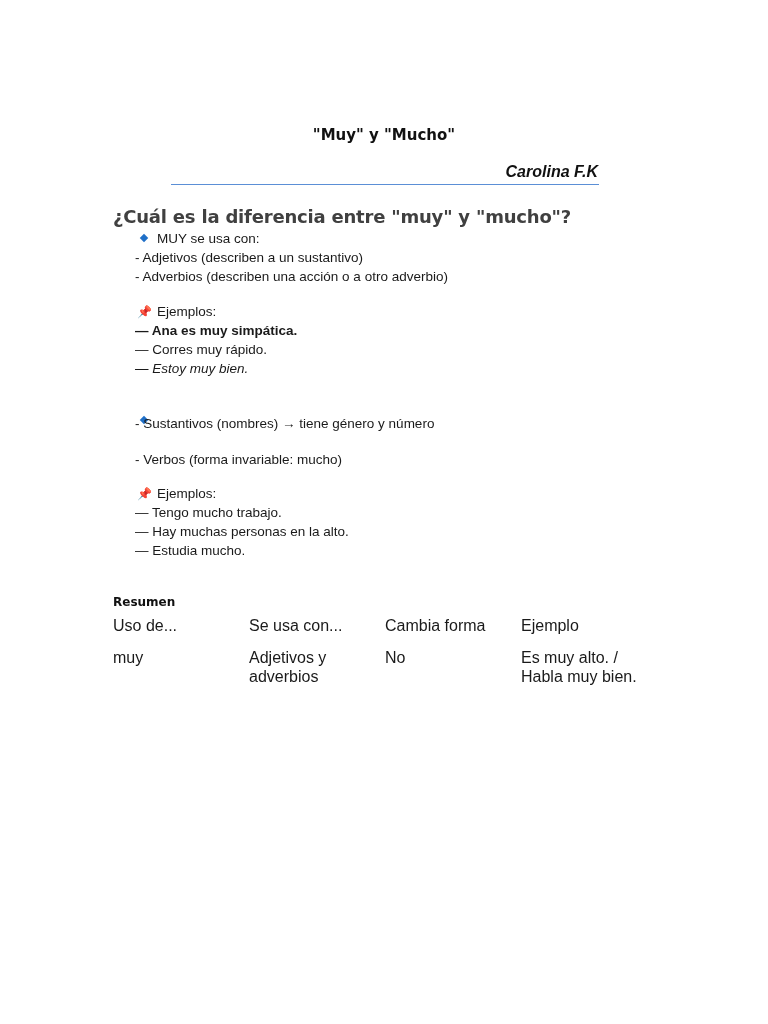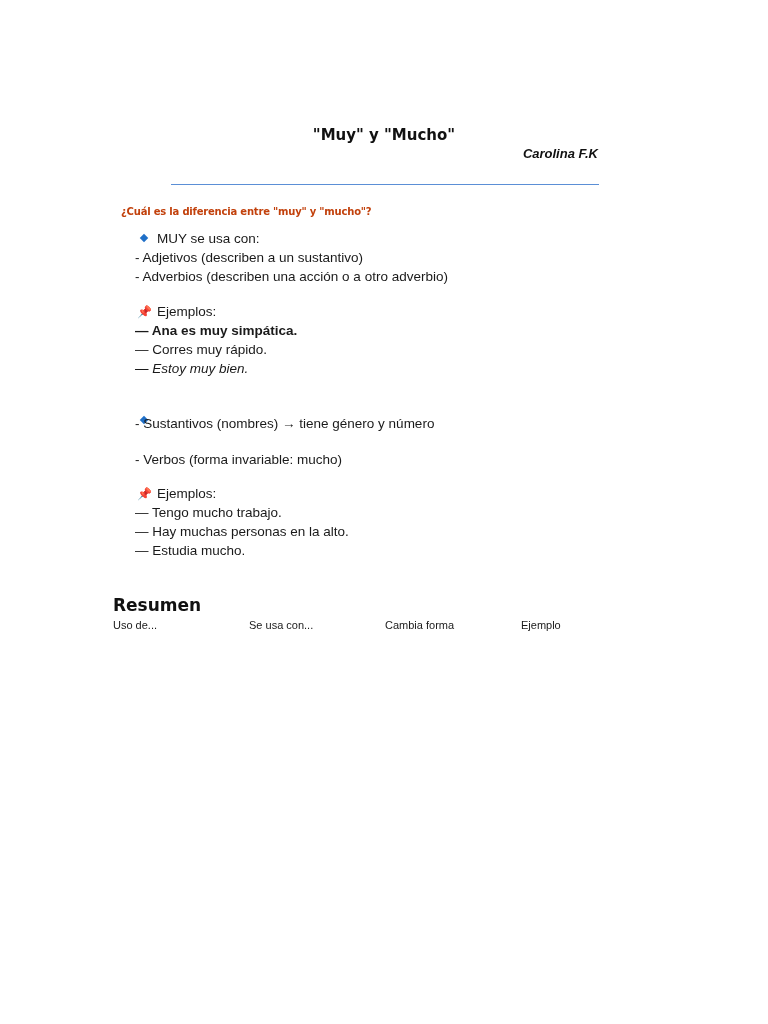--- a/index.html
+++ b/index.html
@@ -1,31 +1,31 @@
 <!DOCTYPE html>
 <html><head>
 <meta charset="utf-8">
 <style>
   html, body { margin:0; padding:0; background:#ffffff; }
   body { width:768px; height:1024px; position:relative; overflow:hidden;
          font-family:"Liberation Sans", sans-serif; color:#1a1a1a; }
   .title { position:absolute; left:0; width:768px; top:126px; text-align:center;
            font-family:"DejaVu Sans", sans-serif; font-weight:bold; font-size:15px; color:#111; }
-  .author { position:absolute; right:170px; top:146px; font-style:italic; font-weight:bold;
-            font-size:13px; color:#111; }
+  .author { position:absolute; right:170px; top:163px; font-style:italic; font-weight:bold;
+            font-size:16px; color:#111; }
   .rule { position:absolute; left:171px; top:184px; width:428px; height:1px; background:#5b8fd6; }
   .heading { position:absolute; left:113px; top:206px; font-family:"DejaVu Sans", sans-serif;
-             font-weight:bold; font-size:10px; color:#c2410c; letter-spacing:-0.2px;margin-left:8px; }
+             font-weight:bold; font-size:18px; color:#404040; letter-spacing:-0.2px; }
   .line { position:absolute; left:113px; font-size:13.5px; line-height:19px; color:#1a1a1a; white-space:nowrap;margin-left:22px; }
   .bullet { display:inline-block; width:6px; height:6px; background:#1f6fc7; transform:rotate(45deg);
             margin:0 10px 2px 6px; vertical-align:middle; }
   .pin { display:inline-block; margin:0 5px 0 2px; color:#e0202e; font-size:12px; }
   .resumen { position:absolute; left:113px; top:595px; font-family:"DejaVu Sans", sans-serif;
-             font-weight:bold; font-size:17px; color:#111; }
-  table { position:absolute; left:113px; top:616px; border-collapse:collapse; font-size:11px; color:#1a1a1a; }
+             font-weight:bold; font-size:12px; color:#111; }
+  table { position:absolute; left:113px; top:616px; border-collapse:collapse; font-size:16px; color:#1a1a1a; }
   td { vertical-align:top; padding:0; line-height:19px; }
   td.c0 { width:136px; } td.c1 { width:136px; } td.c2 { width:136px; } td.c3 { width:120px; }
   tr.hdr td { height:32px; }
   tr.r1 td { height:50px; }
 </style>
 </head>
 <body>
 
 <div class="title">"Muy" y "Mucho"</div>
 <div class="author">Carolina F.K</div>
@@ -60,14 +60,26 @@
 
 <div class="resumen">Resumen</div>
 <table>
   <tbody>
       <tr class="hdr">
     <td class="c0">Uso de...</td>
     <td class="c1">Se usa con...</td>
     <td class="c2">Cambia forma</td>
     <td class="c3">Ejemplo</td>
   </tr>
+  <tr class="r1">
+    <td class="c0">muy</td>
+    <td class="c1">
+          <div>Adjetivos y</div>
+          <div>adverbios</div>
+        </td>
+    <td class="c2">No</td>
+    <td class="c3">
+          <div>Es muy alto. /</div>
+          <div>Habla muy bien.</div>
+        </td>
+  </tr>
 </tbody>
   </table>
 
 </body></html>

